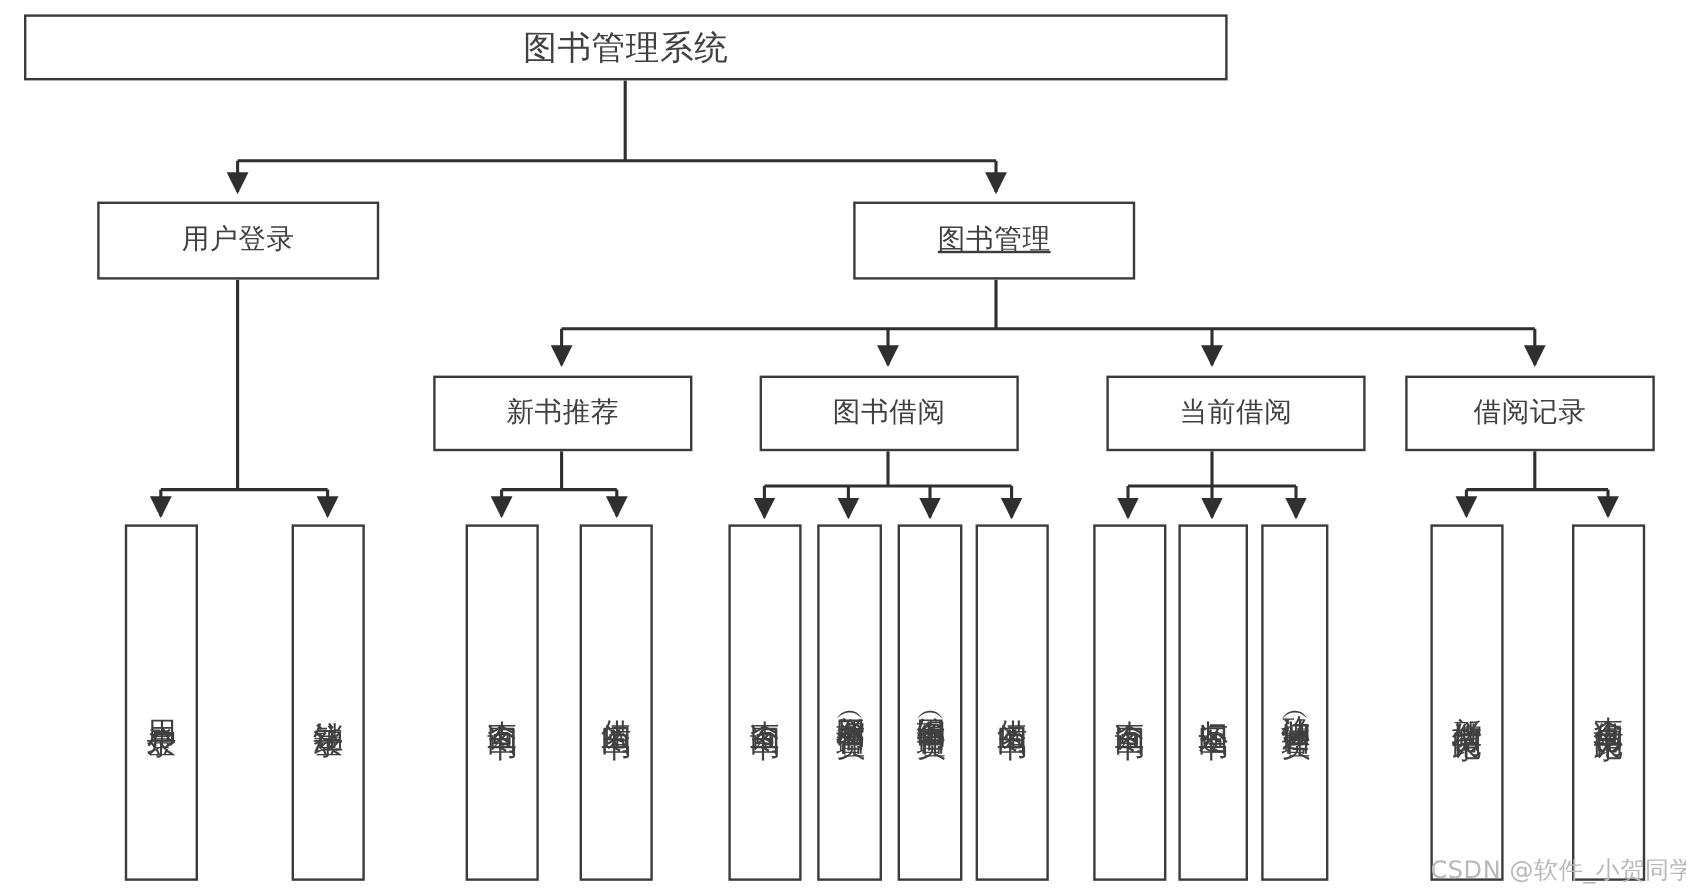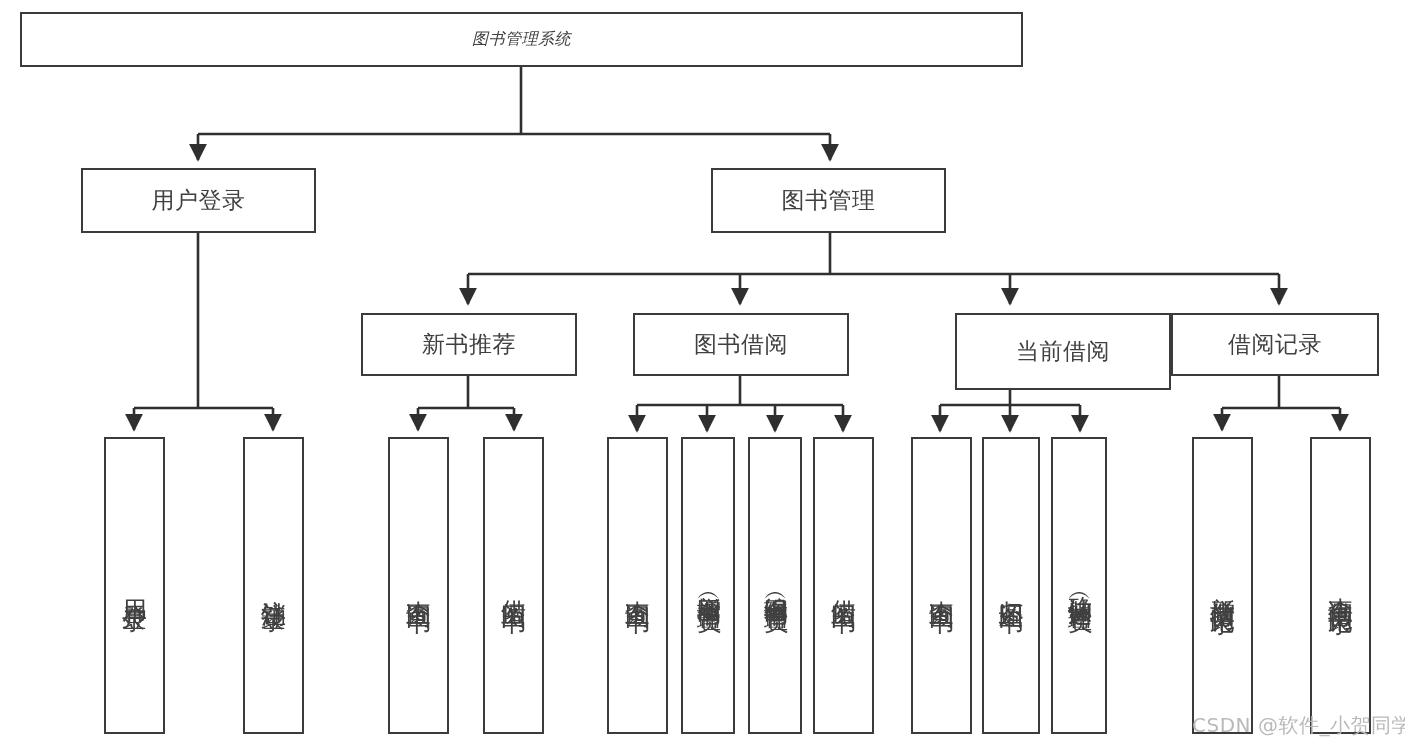--- a/index.html
+++ b/index.html
@@ -29,21 +29,21 @@
     line-height:1.18;
     letter-spacing:0.5px;
     white-space:pre-line;
     text-align:center;
   }
   
   .h .node-label{
     font-size:23px;
     writing-mode:horizontal-tb;
   }
-  .t1 .node-label{font-size:16px;font-style:italic;}
+  .t1 .node-label{font-size:28px;}
   
   .v{align-items:center;}
   .v .node-label{
     writing-mode:vertical-rl;
     text-orientation:upright;
     font-size:25px;
     line-height:1.08;
     letter-spacing:3px;
   }
   .v.narrow .node-label{font-size:24px;letter-spacing:2px;}
@@ -112,31 +112,31 @@
     </g>
   </svg>
 
   <div class="node h t1" style="left:20px; top:12px; width:1003px; height:55px;">
     <span class="node-label">图书管理系统</span>
   </div>
 
   <div class="node h" style="left:81px; top:168px; width:235px; height:65px;">
     <span class="node-label">用户登录</span>
   </div>
-  <div class="node h" style="left:711px; top:168px; width:235px; height:65px;">
+  <div class="node h" style="left:711px; top:168px; width:235px; height:65px;text-decoration:underline;">
     <span class="node-label">图书管理</span>
   </div>
 
   <div class="node h" style="left:361px; top:313px; width:216px; height:63px;">
     <span class="node-label">新书推荐</span>
   </div>
   <div class="node h" style="left:633px; top:313px; width:216px; height:63px;">
     <span class="node-label">图书借阅</span>
   </div>
-  <div class="node h" style="left:955px; top:313px; width:216px; height:77px;">
+  <div class="node h" style="left:922px; top:313px; width:216px; height:63px;">
     <span class="node-label">当前借阅</span>
   </div>
   <div class="node h" style="left:1171px; top:313px; width:208px; height:63px;">
     <span class="node-label">借阅记录</span>
   </div>
 
   <div class="node v" style="left:104px; top:437px; width:61px; height:297px;">
     <span class="node-label">用户登录</span>
   </div>
   <div class="node v" style="left:243px; top:437px; width:61px; height:297px;">

